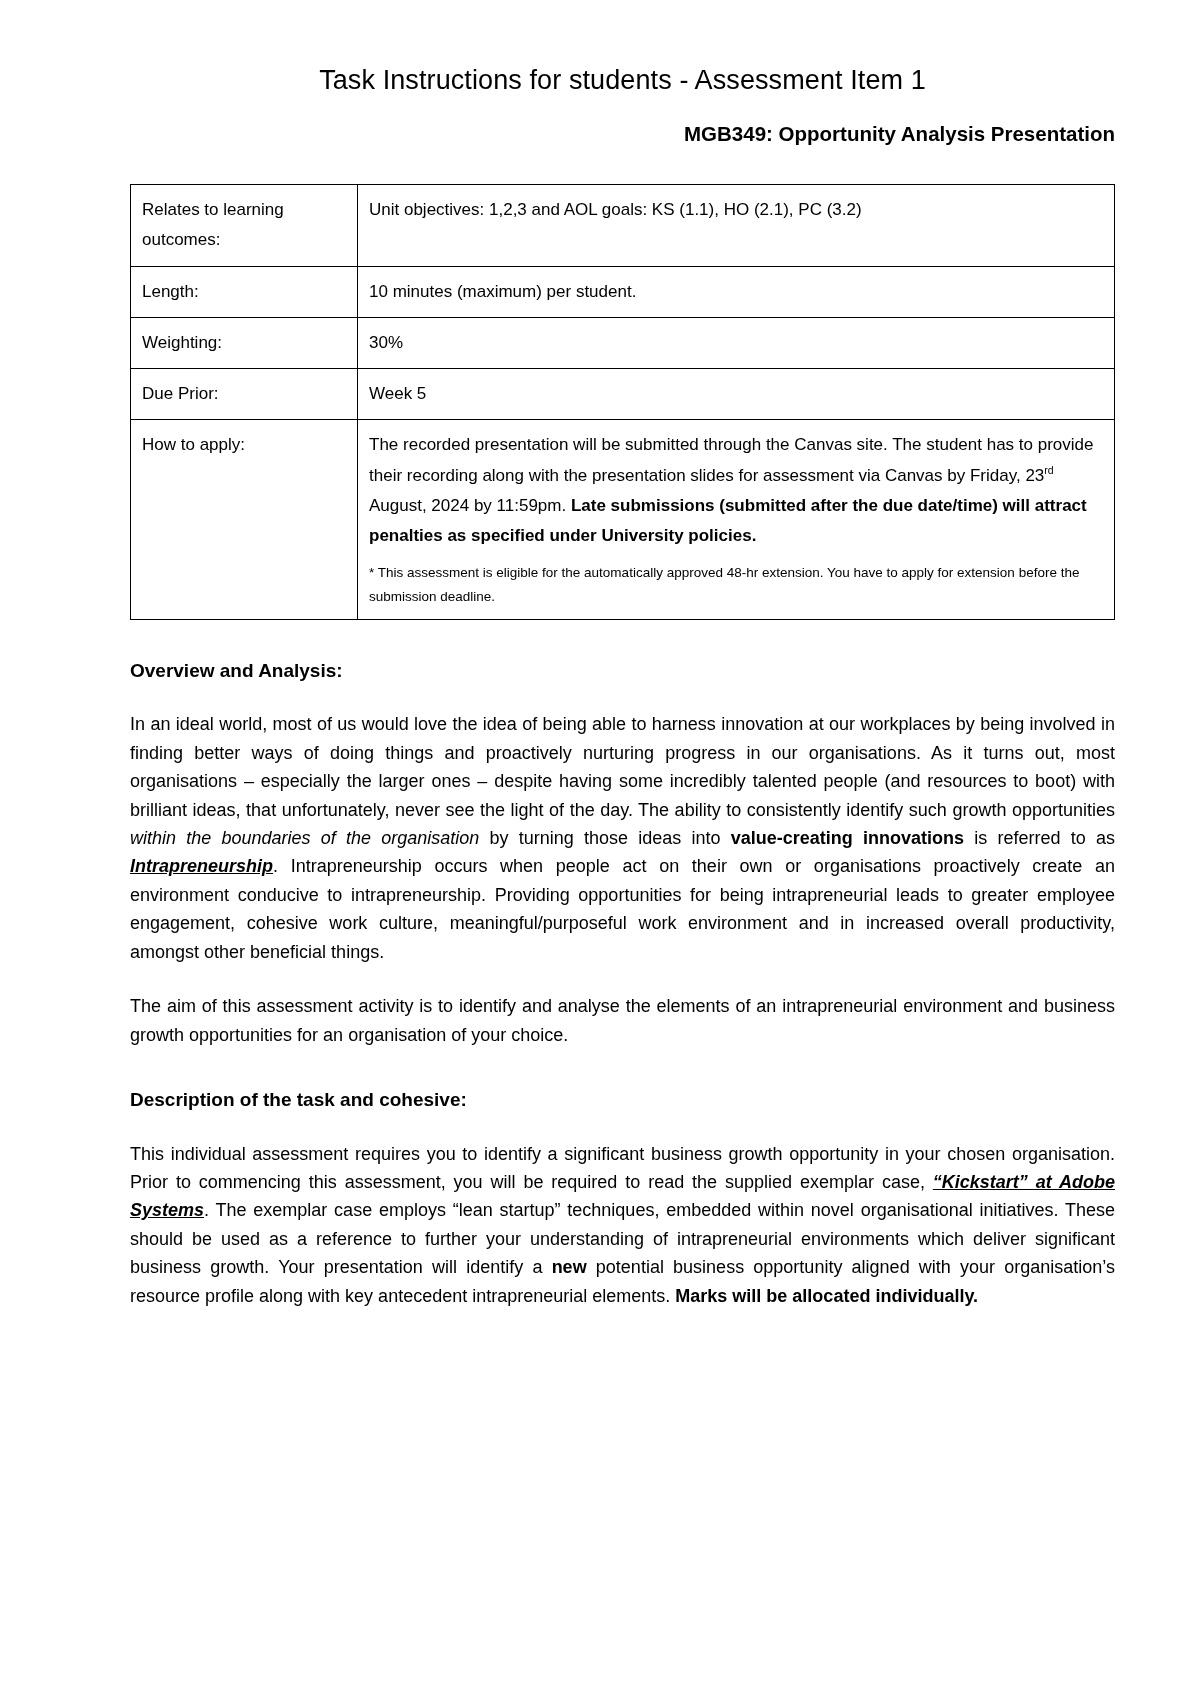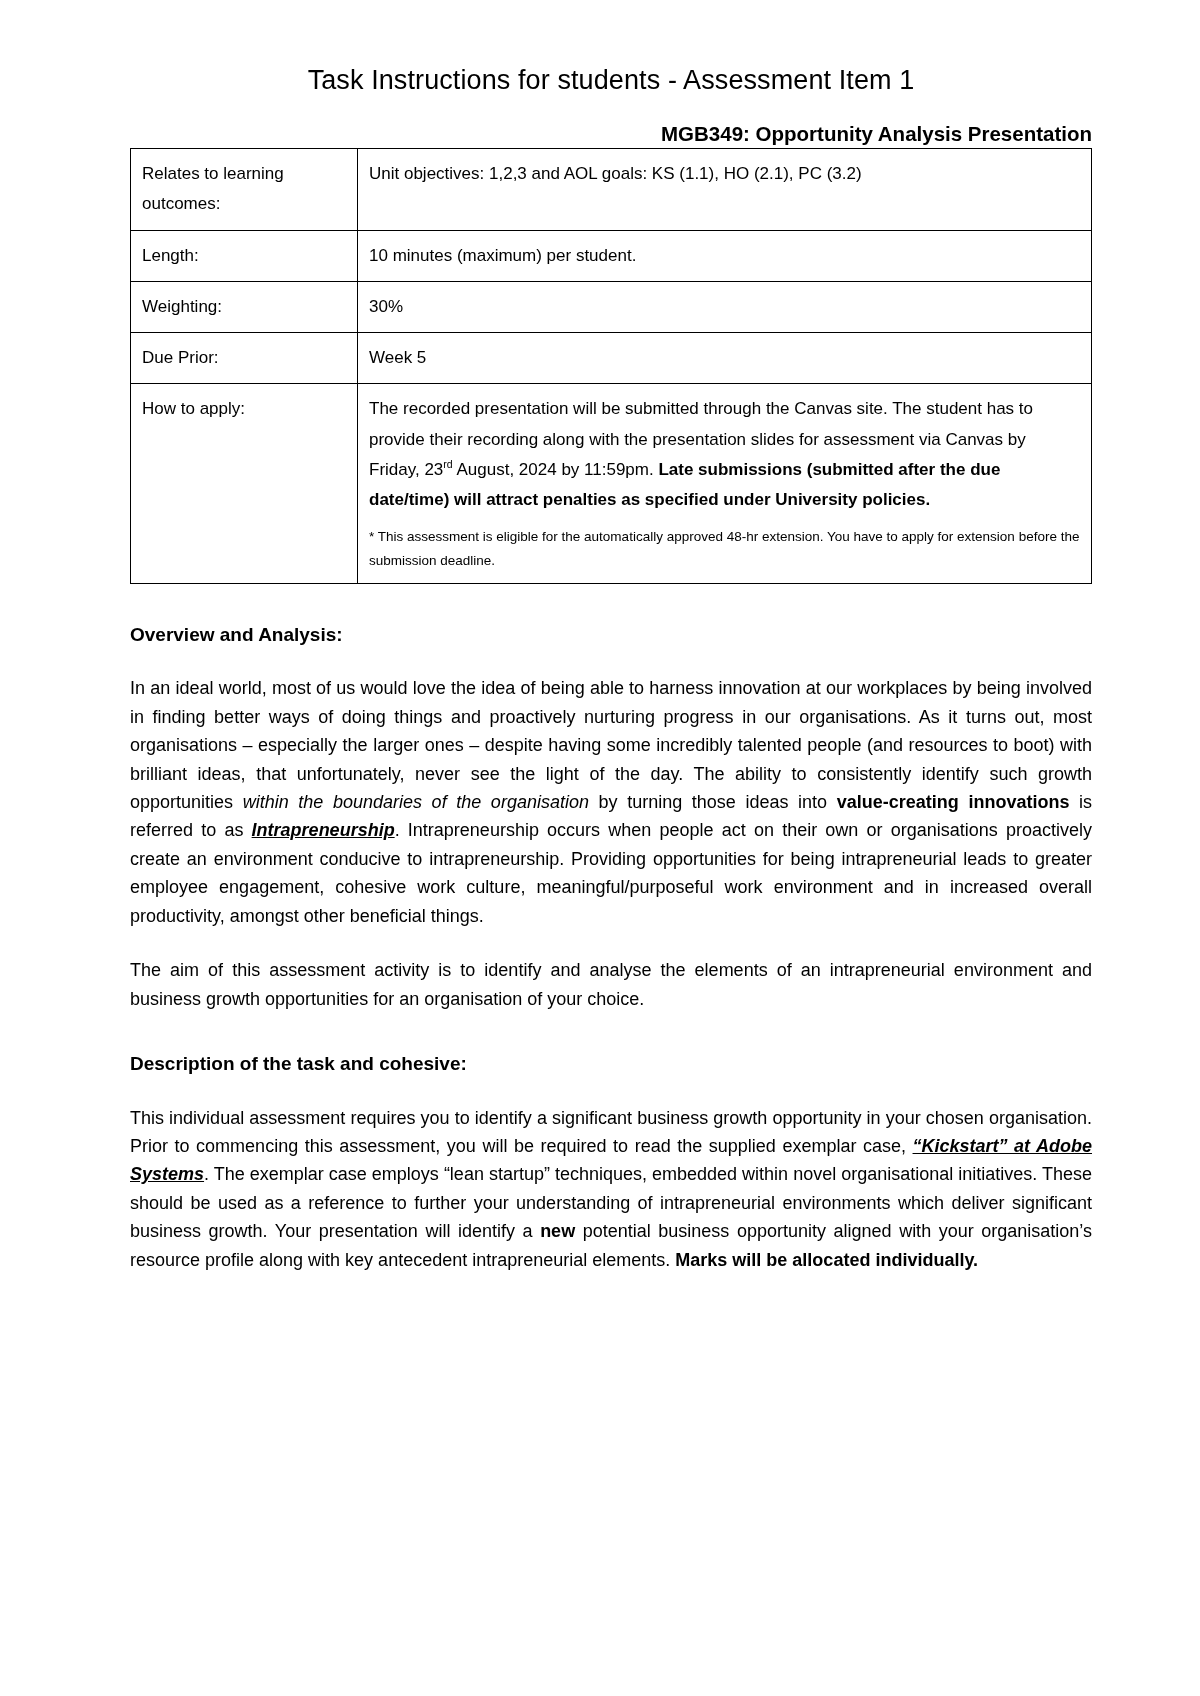--- a/index.html
+++ b/index.html
@@ -11,41 +11,42 @@
     width: 1200px;
     height: 1696px;
     font-family: "Liberation Sans", sans-serif;
     color: #000000;
     -webkit-font-smoothing: antialiased;
   }
   .page {
     width: 1200px;
     min-height: 1696px;
     box-sizing: border-box;
-    padding: 62px 108px 40px 130px;
+    padding: 62px 85px 40px 130px;
     background: #ffffff;
   }
   .doc-title {
     font-size: 27px;
     font-weight: normal;
     text-align: center;
     margin: 0 0 0 0;
     line-height: 1.35;
     letter-spacing: 0.1px;
   }
   .doc-subtitle {
     font-size: 20.5px;
     font-weight: bold;
     text-align: right;
     margin: 22px 0 0 0;
     line-height: 1.35;
   }
   table.info-table {
     width: 100%;
     border-collapse: collapse;
+    margin-top: 36px;
     table-layout: fixed;
   }
   table.info-table td {
     border: 1.2px solid #000000;
     vertical-align: top;
     padding: 10px 10px 10px 11px;
     font-size: 17px;
     line-height: 1.78;
   }
   td.col-label { width: 205px; }

